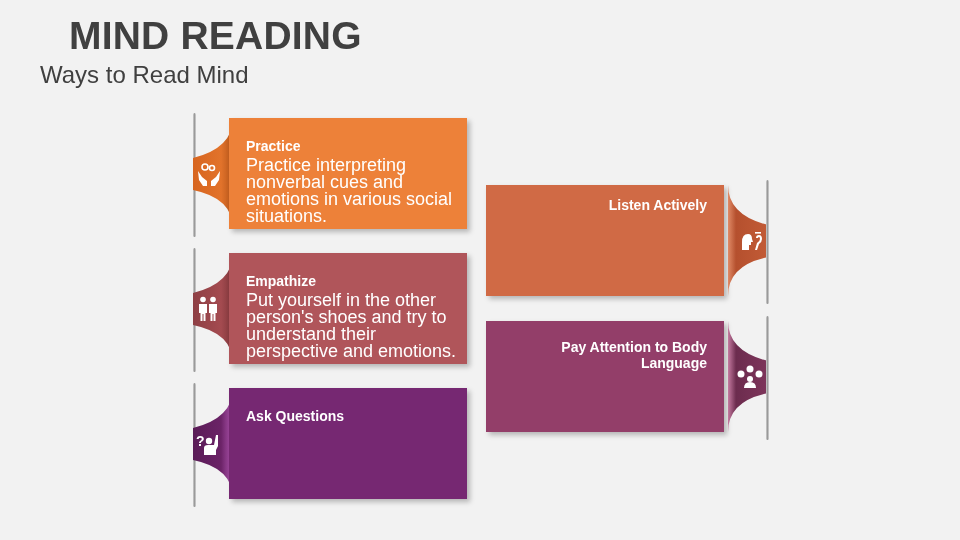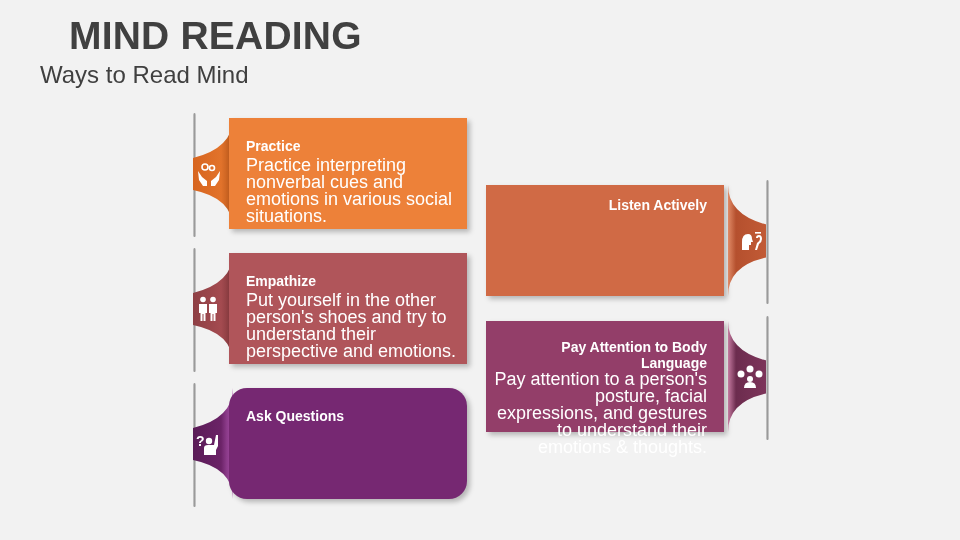--- a/index.html
+++ b/index.html
@@ -117,21 +117,21 @@
     <path d="M40 0 Q40 30 0 40 L0 72 Q40 80 40 111 Z" fill="url(#g3)"></path>
   </svg>
   <div class="icon" style="left:0; top:40px; width:30px; height:32px;">
     <svg width="24" height="24" viewBox="0 0 24 24" fill="#fff">
       <text x="0" y="14" font-size="14" font-weight="bold" fill="#fff" font-family="Liberation Sans, sans-serif">?</text>
       <circle cx="13" cy="9" r="3.2"></circle>
       <path d="M20 3 L22 3 L22 14 L20 18 L20 23 L8 23 L8 16 Q8 13 12 13 L18 13 Z"></path>
     </svg>
   </div>
 </div>
-<div class="card left" style="left:229px; top:388px; background:#762872;border-radius:18px;">
+<div class="card left" style="left:229px; top:388px; background:#762872;">
   <div class="txt">
     <h3>Ask Questions</h3>
   </div>
 </div>
 
 <div class="card right" style="left:486px; top:185px; background:#D06A45;">
   <div class="txt" style="top:12px;">
     <h3>Listen Actively</h3>
   </div>
 </div>
@@ -152,21 +152,20 @@
       <rect x="15" y="2" width="6" height="1.6"></rect>
       <path d="M16 8 Q16 5 19 5 Q22 5 22 9 Q22 12 19 14 L17 20 L15 20 L17 13 Q20 11 20 9 Q20 7 19 7 Q18 7 18 8 Z"></path>
     </svg>
   </div>
 </div>
 <div class="post" style="left:766px; top:180px; height:124px;"></div>
 
 <div class="card right" style="left:486px; top:321px; background:#933E69;">
   <div class="txt" style="top:18px;">
     <h3 style="margin-bottom:0;">Pay Attention to Body Language</h3>
-    <p>Pay attention to a person's posture, facial expressions, and gestures to understand their emotions &amp; thoughts.</p>
   </div>
 </div>
 <div class="tab" style="left:728px; top:321px; width:40px; height:111px;">
   <svg width="40" height="111" viewBox="0 0 40 111">
     <defs>
       <linearGradient id="g5" x1="0" x2="1" y1="0" y2="0">
         <stop offset="0" stop-color="#c57aa0"></stop>
           <stop offset="0.2" stop-color="#6c2c4e"></stop>
           <stop offset="1" stop-color="#7e355b"></stop>
       </linearGradient>

